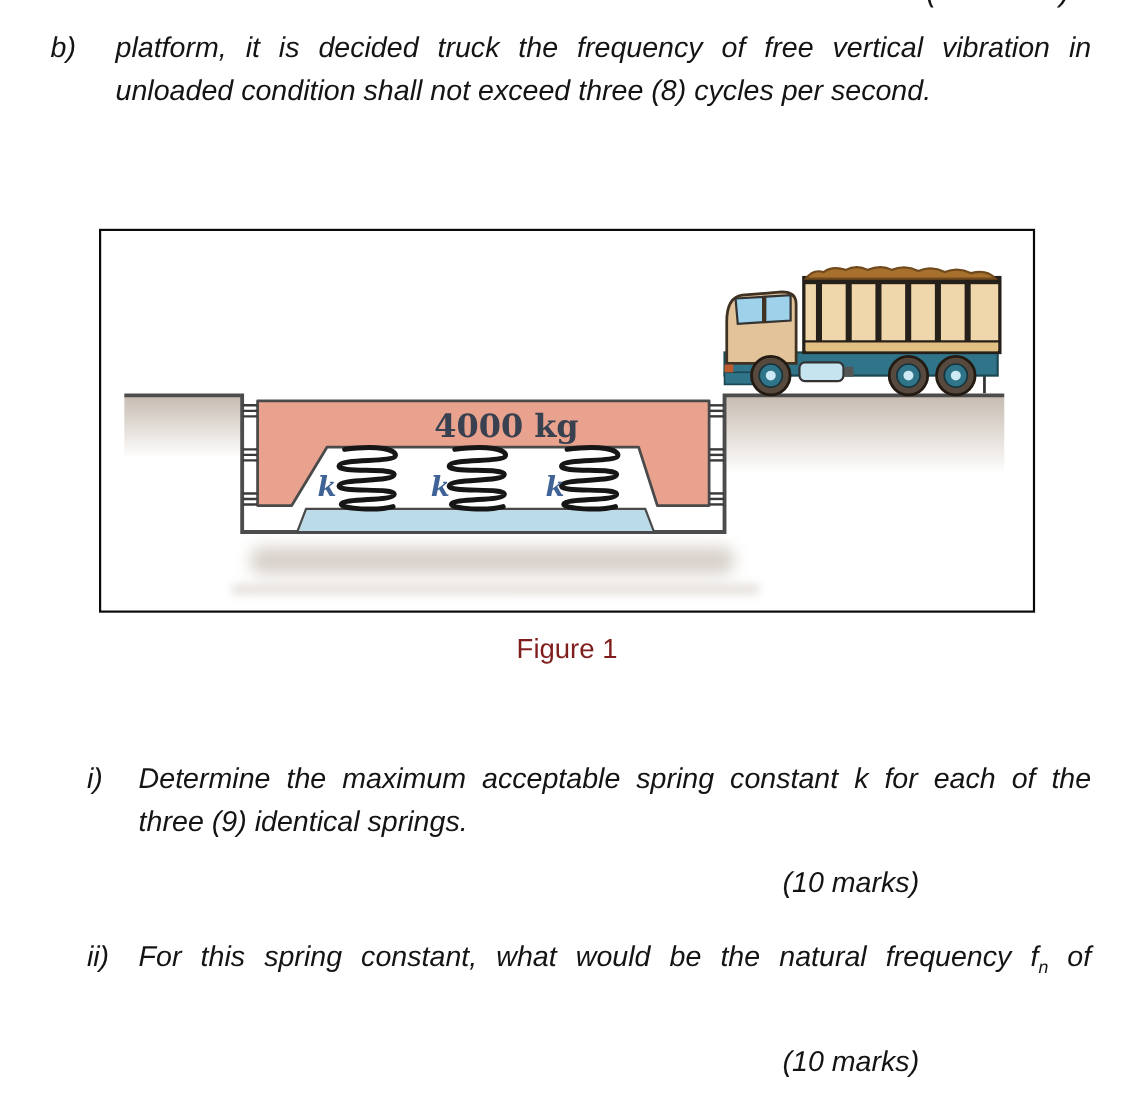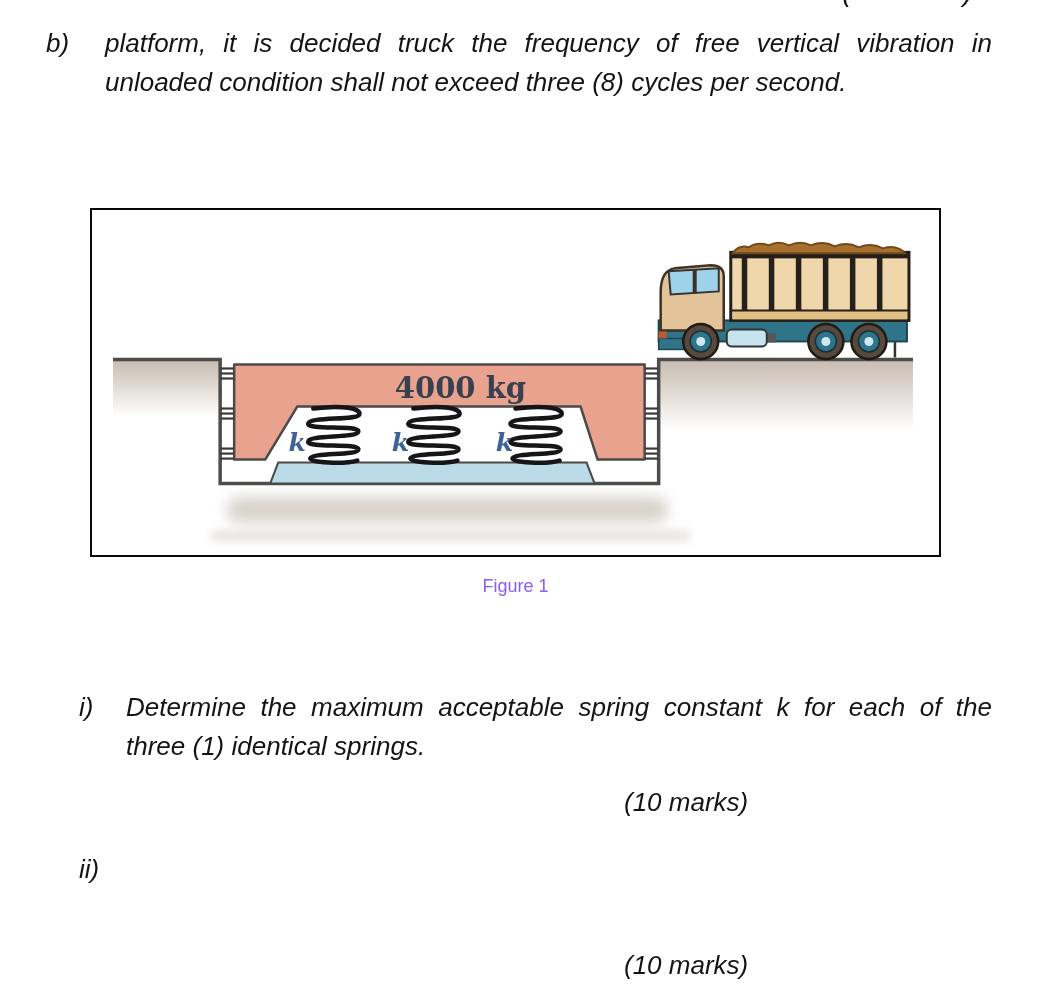--- a/index.html
+++ b/index.html
@@ -15,28 +15,28 @@
   
   #qb{position:absolute;left:46px;top:24px;width:946px;}
   #qb .lbl{position:absolute;left:0;top:0;}
   #qb .lines{margin-left:59px;width:887px;}
   .jline{text-align:justify;text-align-last:justify;}
   
   #figbox{position:absolute;left:90px;top:208px;width:851px;height:349px;
     border:2.5px solid #0a0a0a;box-sizing:border-box;background:#fff;}
   #figbox svg{display:block;width:100%;height:100%;}
   #figcap{position:absolute;left:90px;top:576px;width:851px;text-align:center;
-    font-size:18px;color:#8b5cf6;}
+    font-size:25px;color:#7f1d1d;}
   
   .subq{position:absolute;left:79px;width:913px;}
   .subq .lbl{position:absolute;left:0;top:0;}
   .subq .lines{margin-left:47px;width:866px;}
   #qi{top:688px;}
   #qii{top:850px;}
-  .marks{position:absolute;left:624px;width:395px;text-align:left;}
+  .marks{position:absolute;left:576px;width:395px;text-align:center;}
   #marks1{top:783px;}
   #marks2{top:946px;}
   sub{font-size:0.62em;vertical-align:sub;line-height:0;}
   svg text{font-family:"DejaVu Serif","Liberation Serif",serif;}
   .masslbl{font-size:29px;font-weight:bold;}
   .klbl{font-size:25px;font-weight:bold;font-style:italic;}
 </style>
 </head>
 <body>
 
@@ -159,25 +159,26 @@
       <text class="klbl" x="412" y="240" text-anchor="middle" fill="#3f6396">k</text>
     </svg>
   </div>
 
   <div id="figcap">Figure 1</div>
 
   <div id="qi" class="itxt subq">
     <span class="lbl">i)</span>
     <div class="lines">
       <div class="jline">Determine the maximum acceptable spring constant k for each of the</div>
-      <div>three (1) identical springs.</div>
+      <div>three (9) identical springs.</div>
     </div>
   </div>
   <div id="marks1" class="itxt marks">(10 marks)</div>
 
   <div id="qii" class="itxt subq">
     <span class="lbl">ii)</span>
     <div class="lines">
+      <div class="jline"><span>For this spring constant, what would be the natural frequency f</span><sub>n</sub><span> of</span></div>
     </div>
   </div>
   <div id="marks2" class="itxt marks">(10 marks)</div>
 
 </div>
 
 </body></html>

